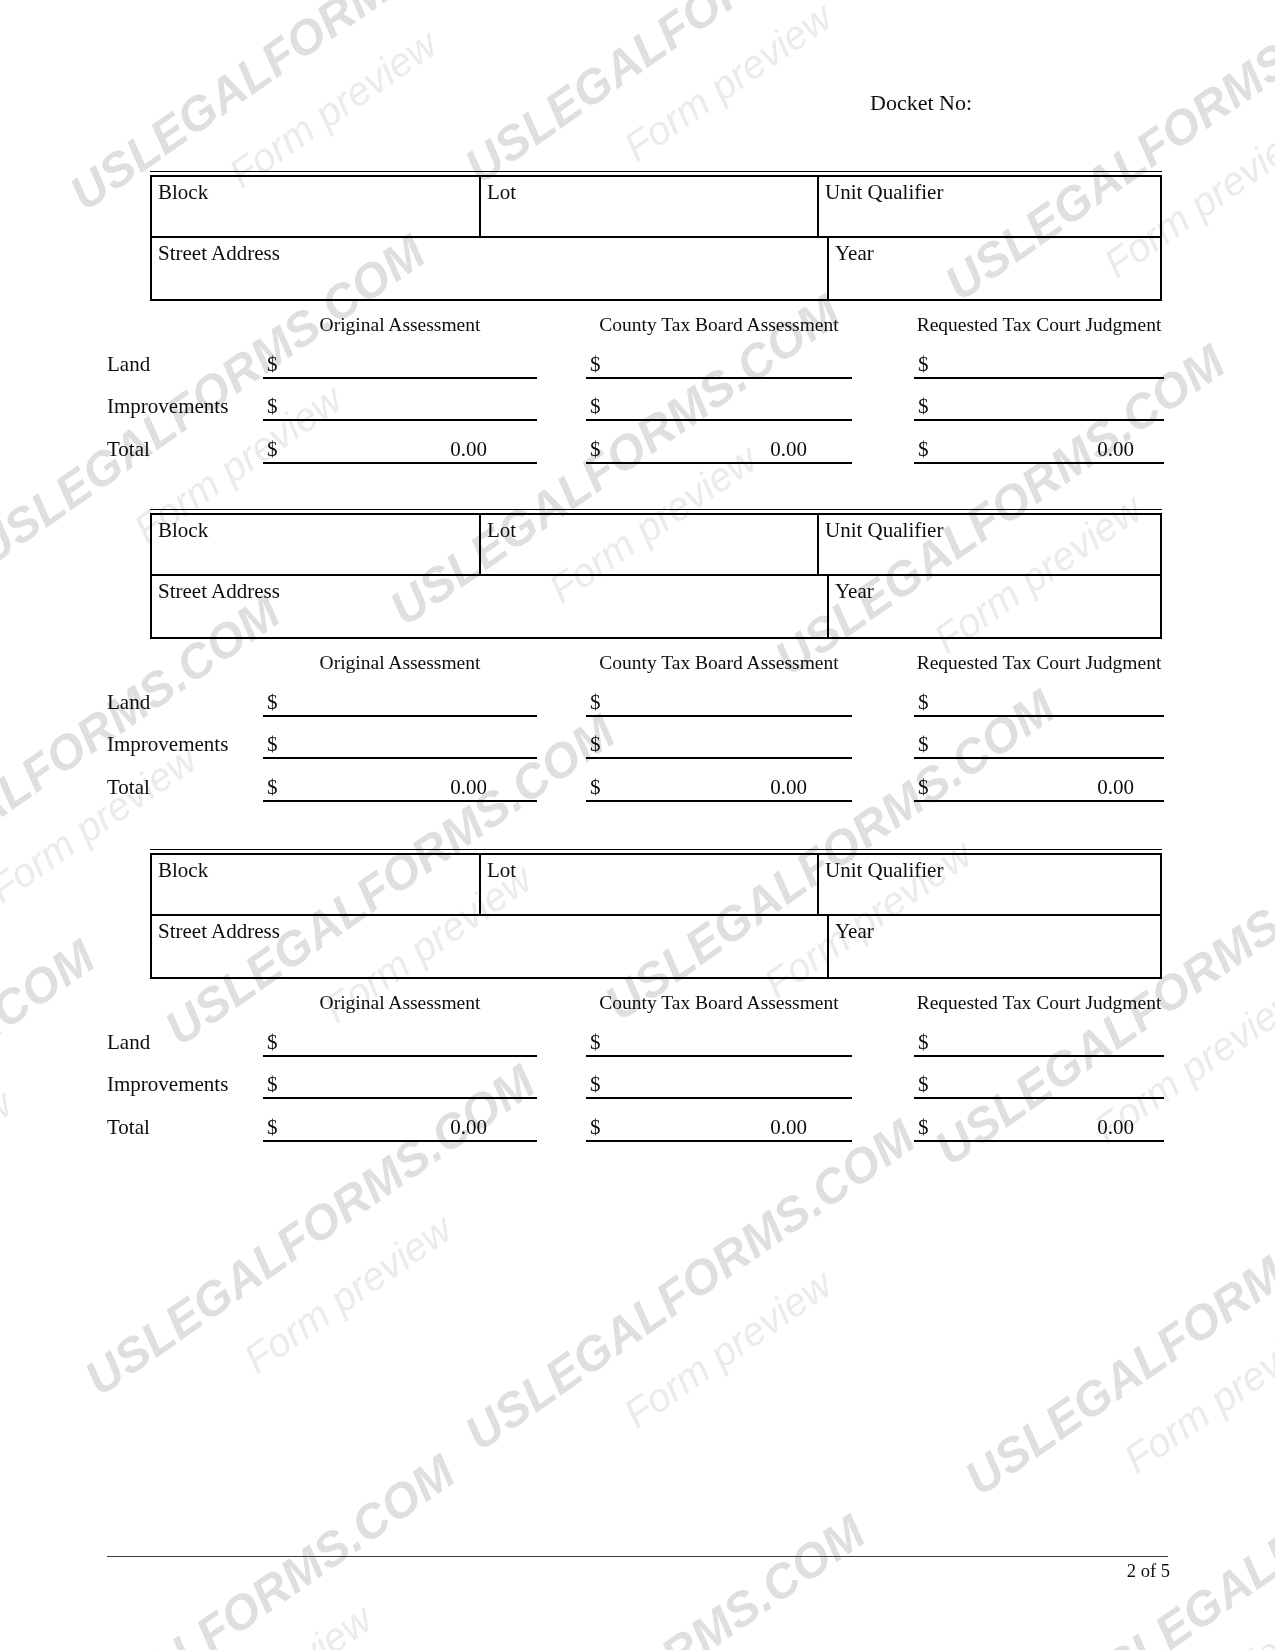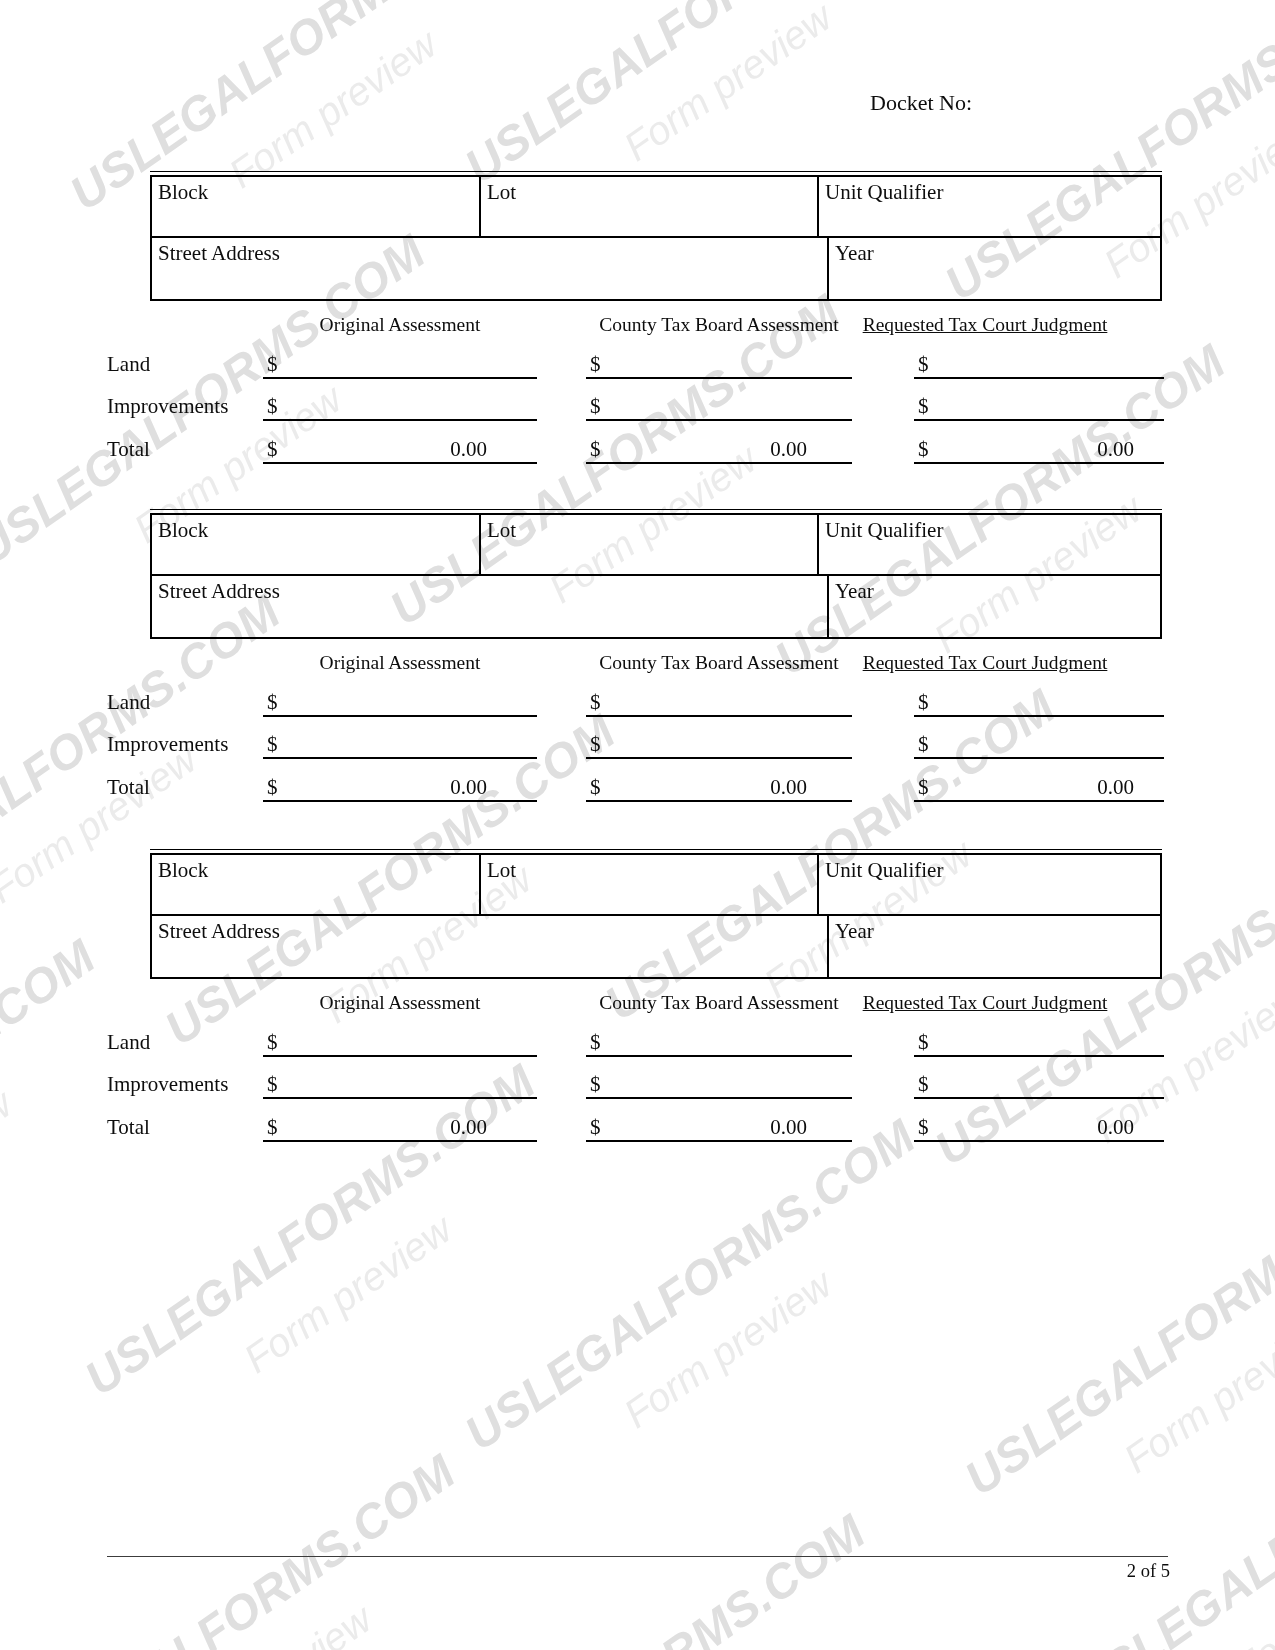--- a/index.html
+++ b/index.html
@@ -30,21 +30,21 @@
   .pc-lot{width:338px;border-right:2px solid #000;}
   .pc-unit{flex:1;}
   .pc-street{width:677px;border-right:2px solid #000;}
   .pc-year{flex:1;}
   .pvalue{margin-left:8px;}
   
   .aheaders{position:absolute;top:139px;left:0;width:1275px;height:24px;font-size:19.5px;}
   .ahead{position:absolute;text-align:center;white-space:nowrap;}
   .h1{left:263px;width:274px;}
   .h2{left:586px;width:266px;}
-  .h3{left:860px;width:250px;text-decoration:underline;}
+  .h3{left:914px;width:250px;}
   .arow{position:absolute;left:0;width:1275px;height:30px;}
   .r0{top:174px;padding-left:12px;} .r1{top:216px;} .r2{top:259px;}
   .rlabel{position:absolute;left:107px;top:3px;font-size:21px;}
   .fieldline{position:absolute;top:0;height:30px;box-sizing:border-box;
              border-bottom:2px solid #000;font-size:21px;}
   .f1{left:263px;width:274px;}
   .f2{left:586px;width:266px;}
   .f3{left:914px;width:250px;}
   .cur{position:absolute;left:4px;top:3px;}
   .val{position:absolute;top:3px;}

